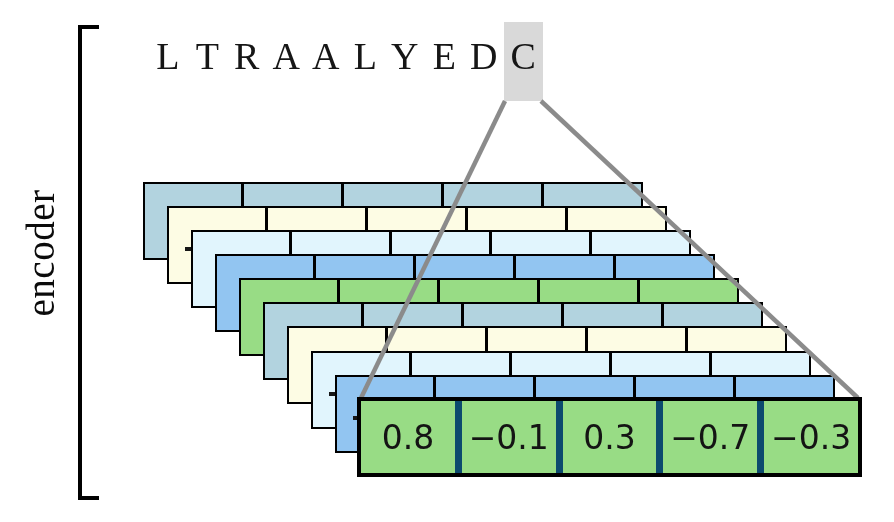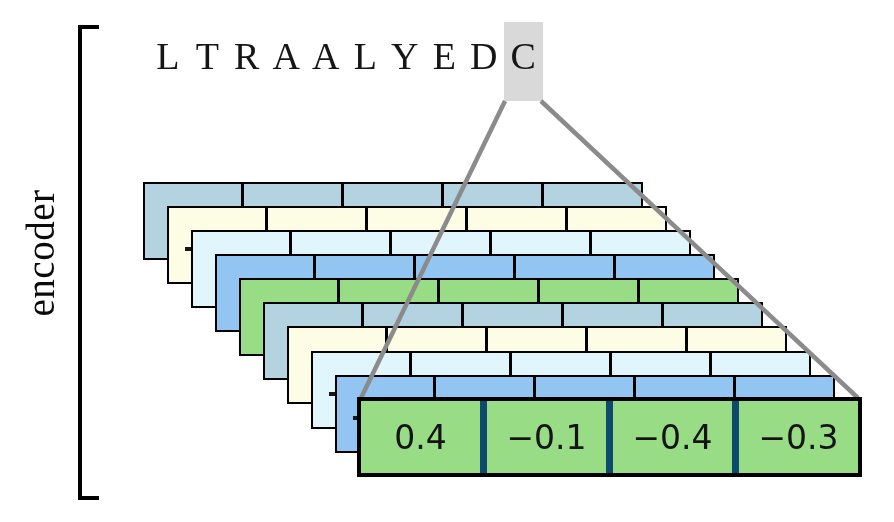--- a/index.html
+++ b/index.html
@@ -139,26 +139,29 @@
       </div>
     </div>
 
   <svg id="lines" width="894" height="522">
     <line x1="505" y1="101" x2="361" y2="398" stroke-width="4.5" stroke="#8b8b8b"></line>
     <line x1="541" y1="101" x2="858" y2="398" stroke-width="4.5" stroke="#8b8b8b"></line>
   </svg>
 
   <div id="vector" style="background: rgb(152, 220, 133);">
       <div class="vec-cell">
-        <span>0.4</span>
+        <span>0.8</span>
       </div>
       <div class="vec-cell">
         <span>−0.1</span>
       </div>
       <div class="vec-cell">
-        <span>−0.4</span>
+        <span>0.3</span>
+      </div>
+      <div class="vec-cell">
+        <span>−0.7</span>
       </div>
       <div class="vec-cell">
         <span>−0.3</span>
       </div>
     </div>
 
 </div>
 
 </body></html>

